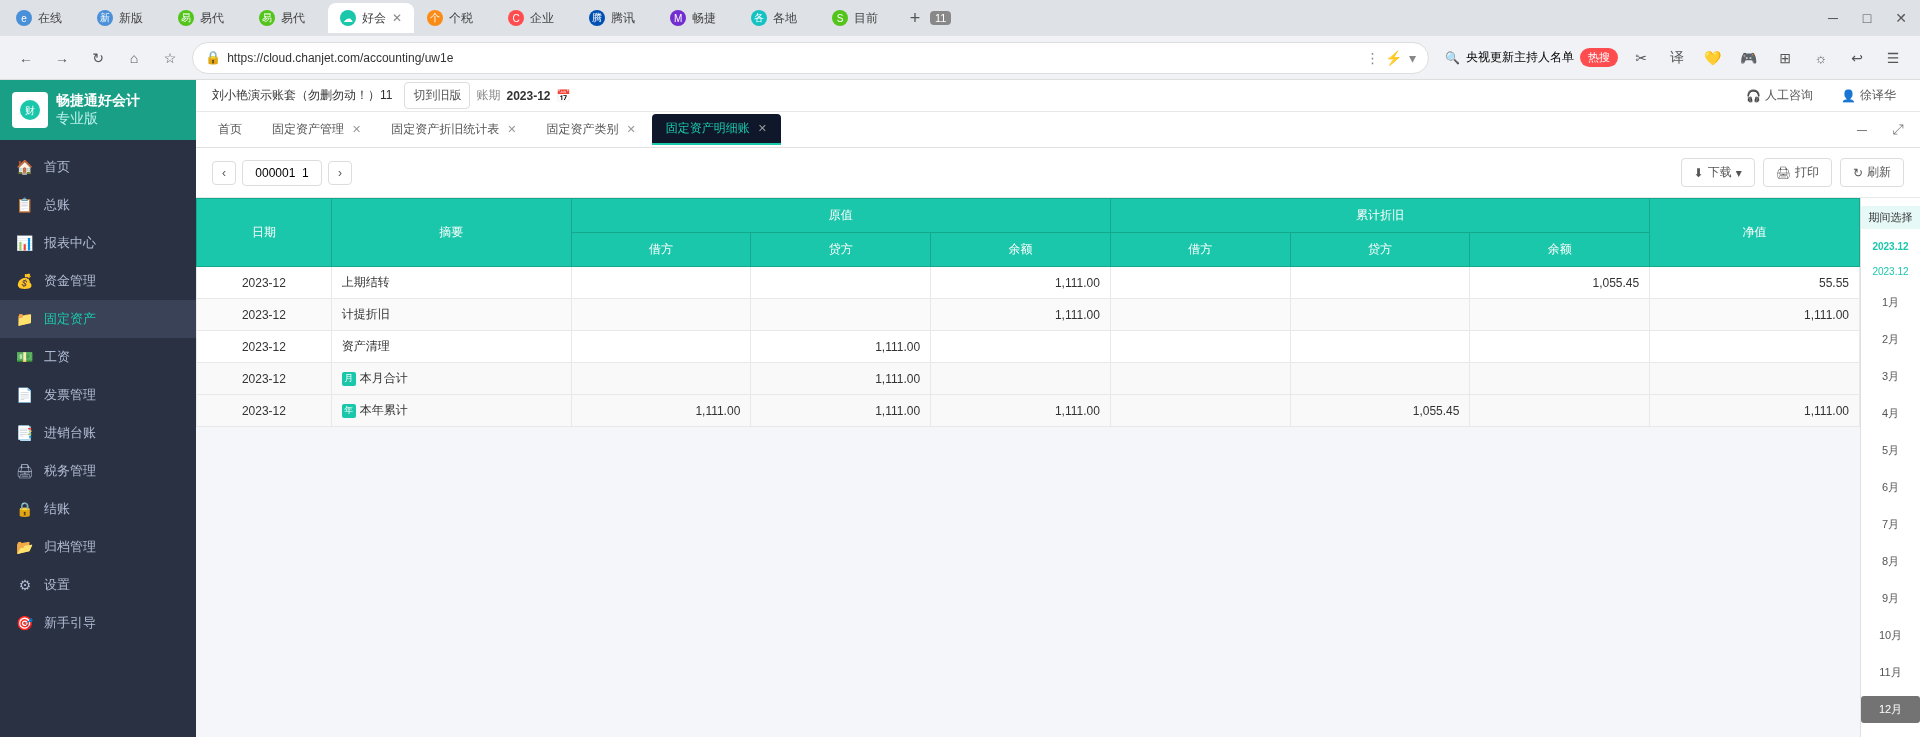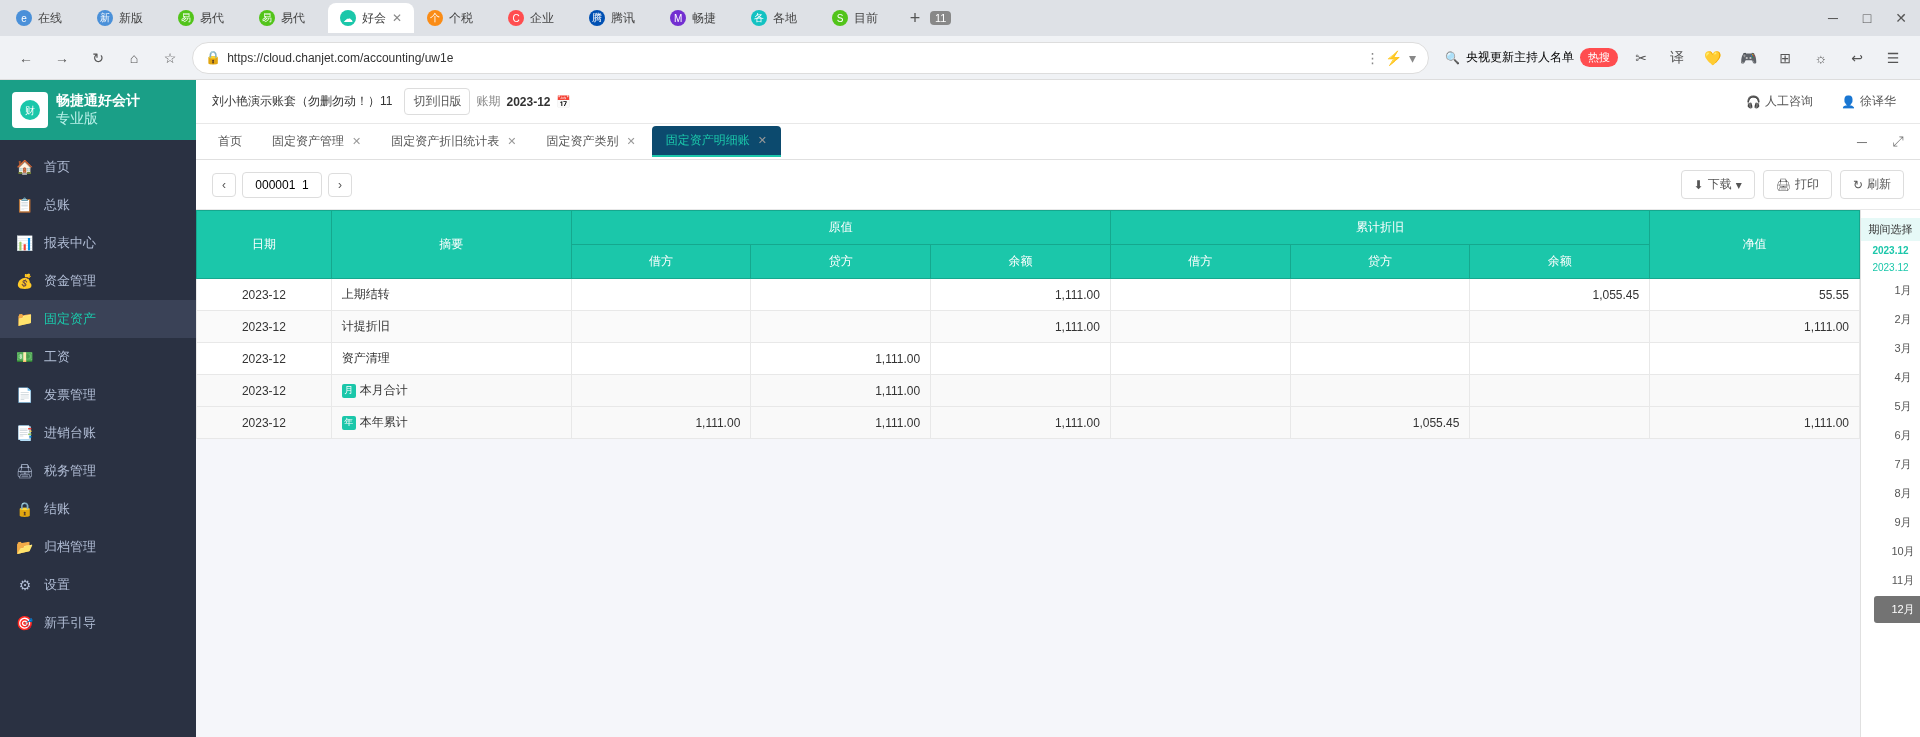--- a/index.html
+++ b/index.html
@@ -33,29 +33,29 @@
     .sidebar-subtitle { color: #b8f0e8; font-size: 14px; font-family: Liberation Serif, serif; }
     .sidebar-nav { flex: 1; overflow-y: auto; padding: 8px 0; }
     .sidebar-item { display: flex; align-items: center; gap: 10px; padding: 10px 16px; color: #b0bcd4; cursor: pointer; font-size: 13px; }
     .sidebar-item.active { background: #3a4257; color: #1bc7aa; }
     .sidebar-item .s-icon { width: 18px; height: 18px; display: flex; align-items: center; justify-content: center; font-size: 14px; }
 
     
     .main-content { flex: 1; display: flex; flex-direction: column; background: #f5f6fa; overflow: hidden; }
 
     
-    .app-topbar { height: 44px; background: #fff; display: flex; align-items: center; padding: 10px 16px; border-bottom: 1px solid #e8e8e8; gap: 12px; }
+    .app-topbar { height: 32px; background: #fff; display: flex; align-items: center; padding: 10px 16px; border-bottom: 1px solid #e8e8e8; gap: 12px; }
     .account-info { display: flex; align-items: center; gap: 6px; font-size: 12px; color: #333; }
     .topbar-right { margin-left: auto; display: flex; align-items: center; gap: 12px; }
     .topbar-btn { display: flex; align-items: center; gap: 4px; cursor: pointer; color: #555; font-size: 12px; padding: 4px 8px; border-radius: 4px; }
 
     
     .page-tabs { display: flex; align-items: center; height: 36px; background: #fff; border-bottom: 1px solid #e0e0e0; padding: 0 8px; gap: 2px; }
     .page-tab { display: flex; align-items: center; gap: 4px; padding: 6px 14px; font-size: 12px; cursor: pointer; color: #555; border-radius: 4px 4px 0 0; position: relative; }
-    .page-tab.active { background: #0c4a6e; color: #1bc7aa; border-bottom: 2px solid #1bc7aa; }
+    .page-tab.active { background: #0f172a; color: #1bc7aa; border-bottom: 2px solid #1bc7aa; }
     .page-tab .tab-x { color: #999; font-size: 11px; margin-left: 4px; cursor: pointer; }
     .tab-actions { margin-left: auto; display: flex; gap: 8px; }
     .tab-action-btn { width: 28px; height: 28px; display: flex; align-items: center; justify-content: center; cursor: pointer; color: #777; font-size: 14px; border-radius: 4px; }
 
     
     .content-area { flex: 1; overflow: hidden; display: flex; flex-direction: column; }
 
     
     .ledger-toolbar { display: flex; align-items: center; padding: 10px 16px; background: #fff; border-bottom: 1px solid #e8e8e8; gap: 12px; }
     .nav-pager { display: flex; align-items: center; gap: 6px; }
@@ -69,21 +69,21 @@
     thead th.group-header { border-bottom: 1px solid #15a88e; }
     tbody tr { background: #fff; }
     tbody tr:nth-child(even) { background: #fafafa; }
     tbody td { padding: 7px 10px; text-align: center; font-size: 12px; border: 1px solid #e8e8e8; color: #333; }
     tbody td.text-left { text-align: left; }
     tbody td.text-right { text-align: right; }
     .row-label { display: flex; align-items: center; gap: 4px; }
     .row-tag { width: 14px; height: 14px; background: #1bc7aa; color: #fff; font-size: 9px; display: flex; align-items: center; justify-content: center; border-radius: 2px; flex-shrink: 0; }
 
     
-    .right-panel { width: 60px; background: #fff; border-left: 1px solid #e0e0e0; display: flex; flex-direction: column; align-items: center; padding: 8px 0; gap: 2px; overflow-y: auto; }
+    .right-panel { width: 60px; background: #fff; border-left: 1px solid #e0e0e0; display: flex; flex-direction: column; align-items: flex-end; padding: 8px 0; gap: 10px; overflow-y: auto; }
     .period-header { font-size: 11px; color: #333; writing-mode: horizontal-tb; text-align: center; padding: 4px 2px; background: #e6f9f7; width: 100%; }
     .period-year { font-size: 11px; color: #333; text-align: center; padding: 2px; width: 100%; }
     .period-item { width: 100%; text-align: center; padding: 6px 2px; font-size: 11px; color: #555; cursor: pointer; margin-left: 25px; }
     .period-item.active { background: #737373; color: #fff; border-radius: 3px; }
 
     .main-wrap { flex: 1; display: flex; overflow: hidden; }
     .table-wrap { flex: 1; overflow: auto; }
   </style>
 </head>
 <body>

